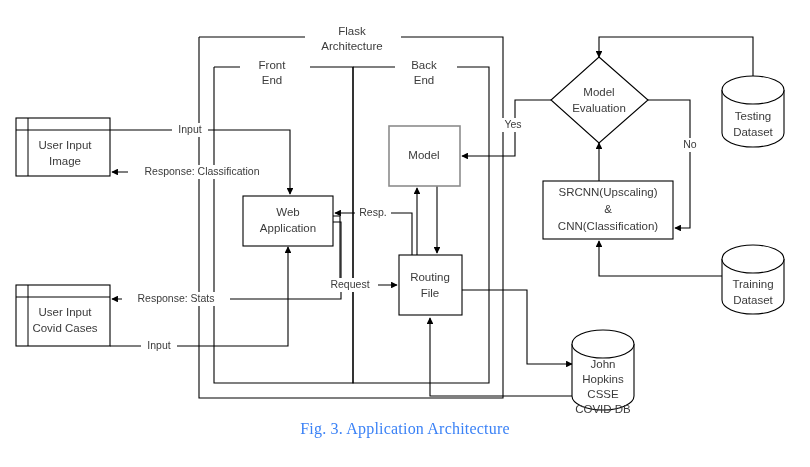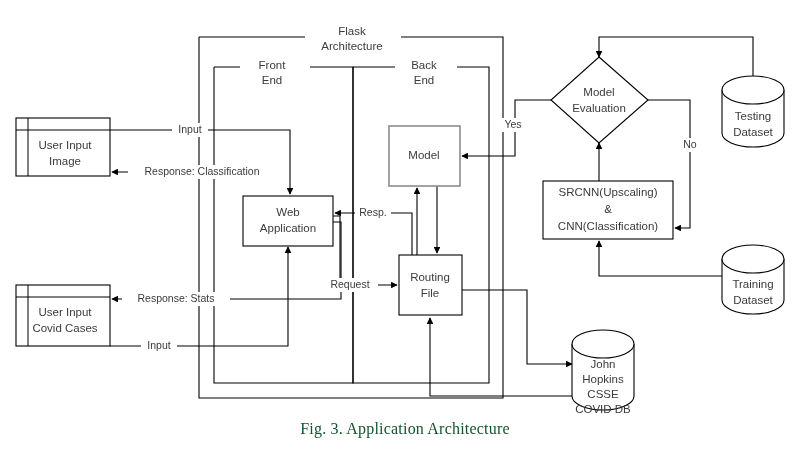--- a/index.html
+++ b/index.html
@@ -54,21 +54,21 @@
   }
   .label-bg { fill: #ffffff; }
   .caption {
     position: absolute;
     left: 0;
     top: 420px;
     width: 810px;
     text-align: center;
     font-family: "Liberation Serif", serif;
     font-size: 16px;
-    color: #14532d;
+    color: #3b82f6;
     letter-spacing: 0.2px;
   }
 </style>
 </head>
 <body>
 
 <div id="figure-root">
 
   <svg id="diagram" viewBox="0 0 810 467">
     <defs>

